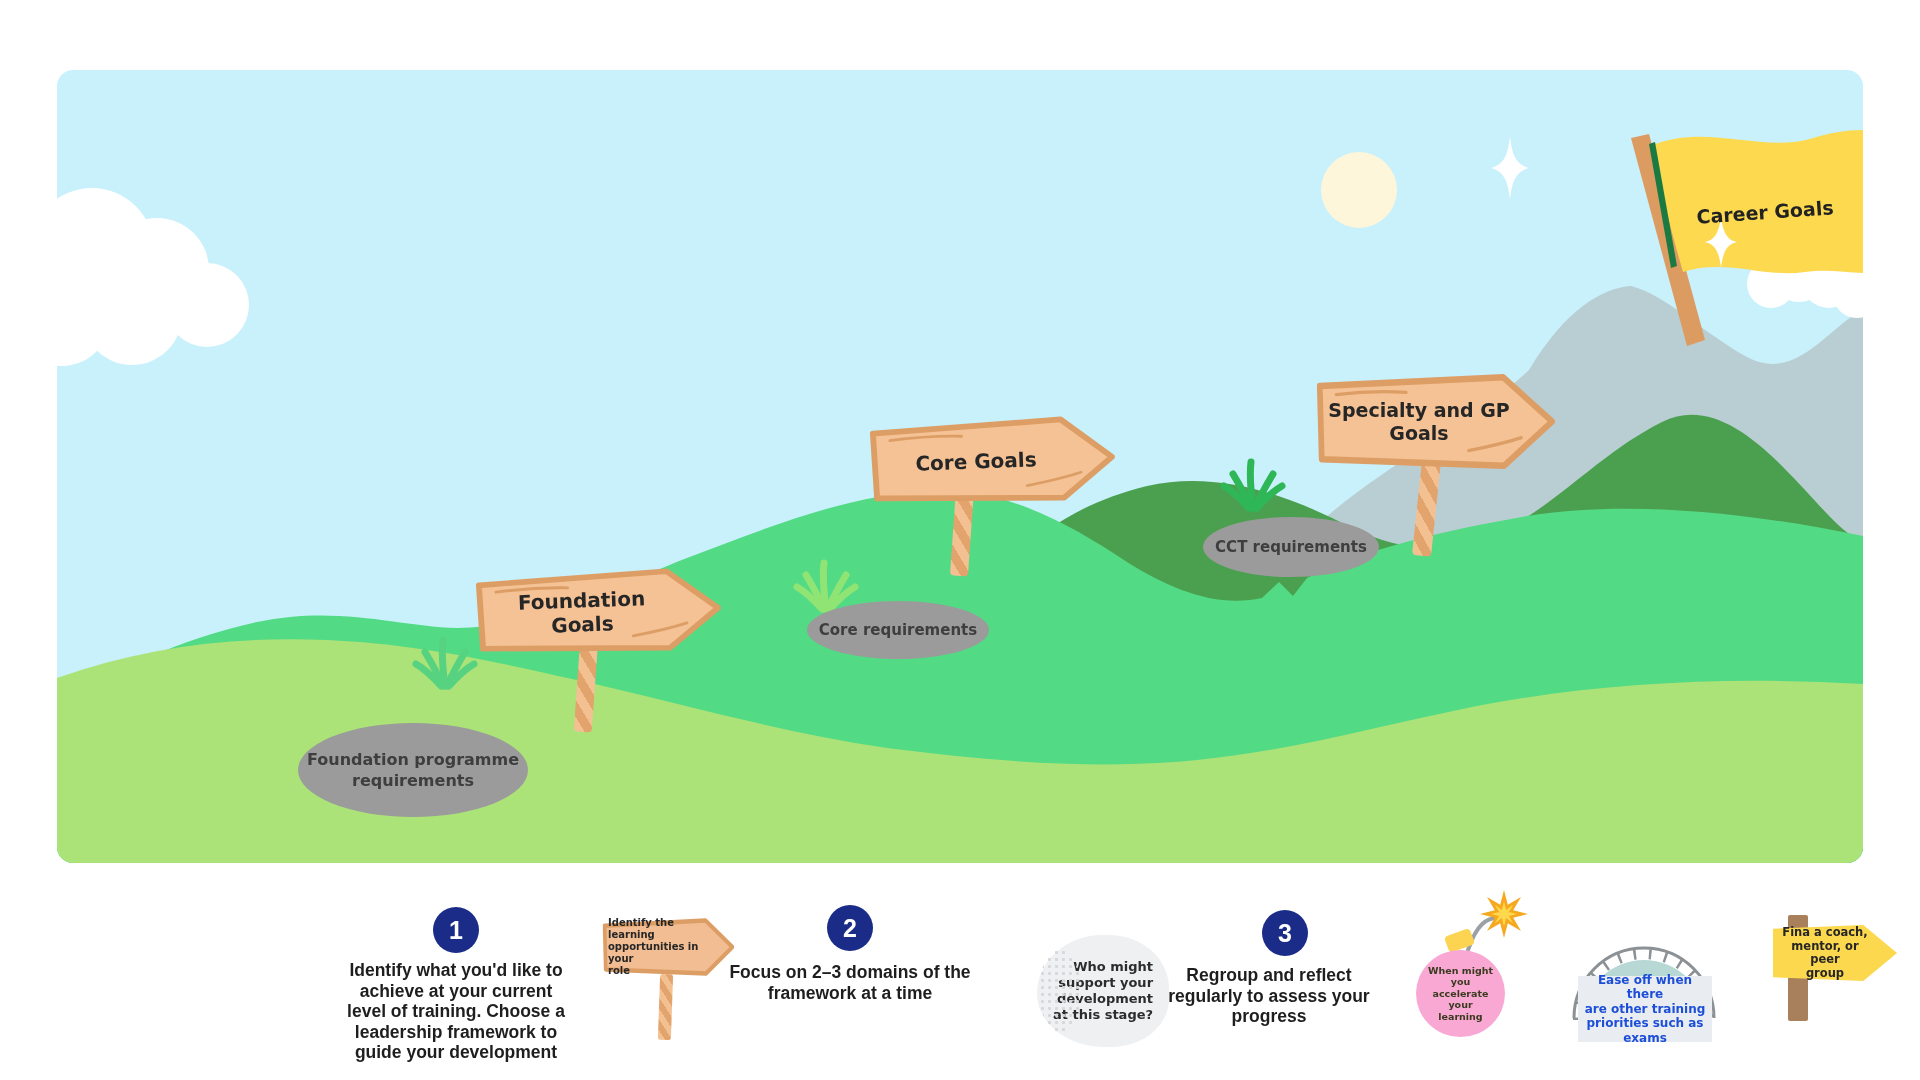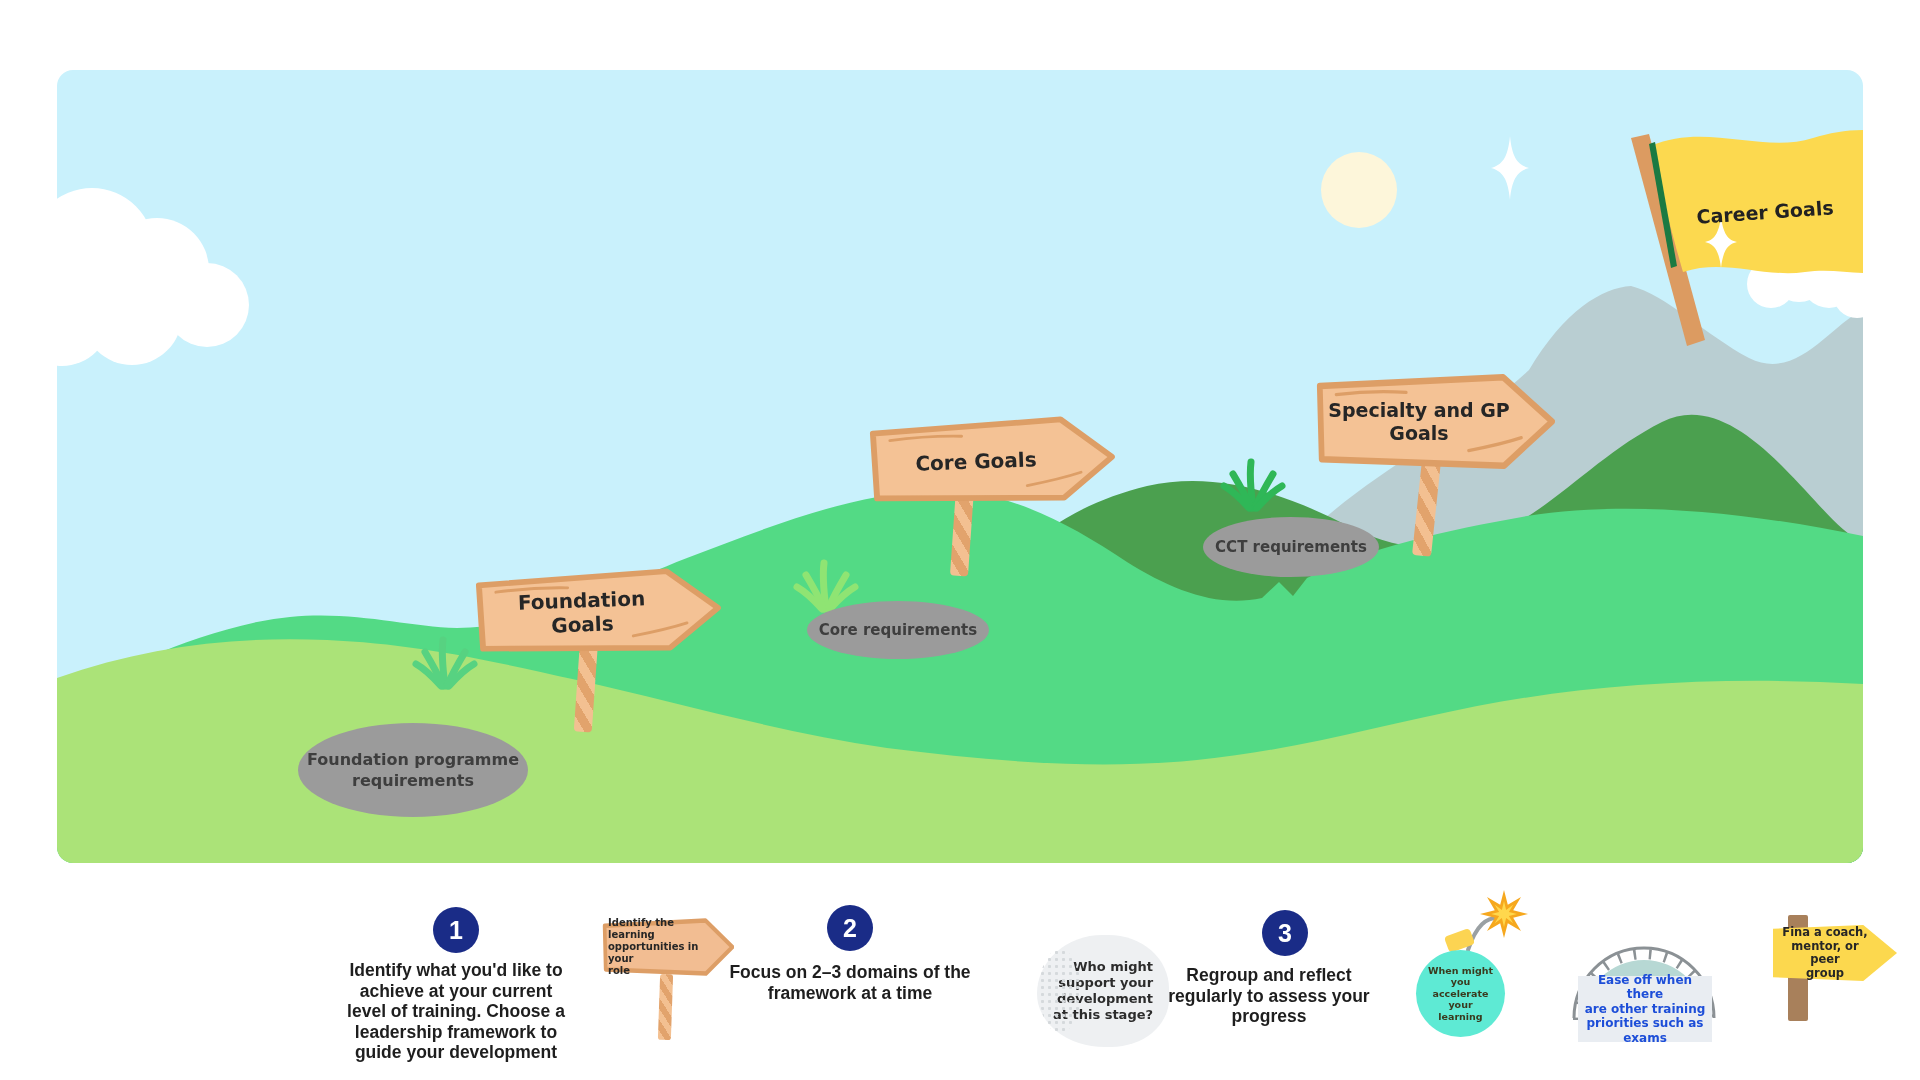--- a/index.html
+++ b/index.html
@@ -71,21 +71,21 @@
              font-family:"DejaVu Sans", sans-serif; font-weight:bold; font-size:13px;
              line-height:16px; color:#2c2c2c; white-space:pre-line; }
   .boulder::before { content:""; position:absolute; left:2px; top:14px; width:42px; height:84px;
              border-radius:50%; background:radial-gradient(#d5d9dc 1.3px, transparent 1.8px);
              background-size:7px 7px; }
 
   .bomb-spark { position:absolute; left:1452px; top:888px; width:76px; height:72px; }
   .bomb-cap { position:absolute; left:1446px; top:932px; width:27px; height:17px;
               background:#fcd452; border-radius:4px; transform:rotate(-20deg); }
   .bomb-body { position:absolute; left:1416px; top:950px; width:89px; height:87px;
-               background:#5eead4; border-radius:50%;
+               background:#f9a8d4; border-radius:50%;
                display:flex; align-items:center; justify-content:center; text-align:center;
                font-family:"DejaVu Sans", sans-serif; font-weight:bold; font-size:9.5px;
                line-height:11.5px; color:#3a3a1e; white-space:pre-line; }
 
   .bridge { position:absolute; left:1568px; top:916px; width:152px; height:130px; }
   .bridge svg { position:absolute; inset:0; width:100%; height:100%; }
   .bridge .label { position:absolute; left:10px; top:60px; width:134px; height:66px;
                    display:flex; align-items:center; justify-content:center; text-align:center;
                    font-family:"DejaVu Sans", sans-serif; font-weight:bold; font-size:12px;
                    line-height:14.5px; color:#1d4ed8; white-space:pre-line; }

